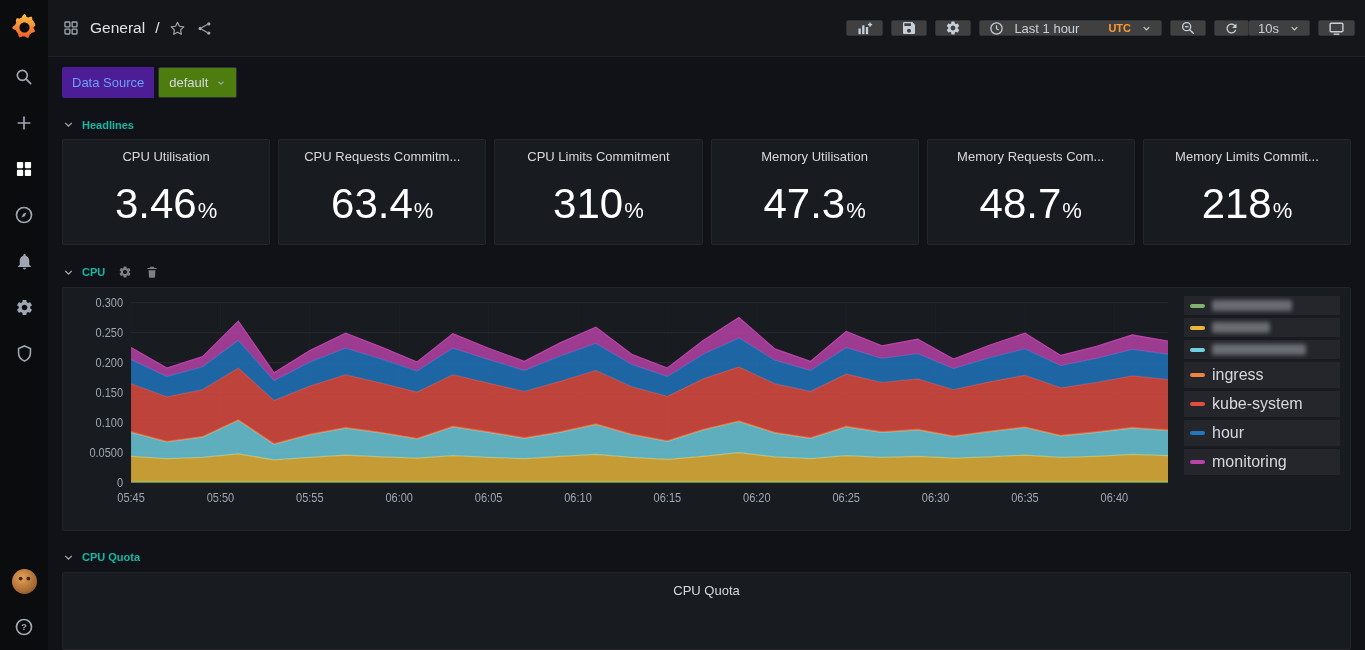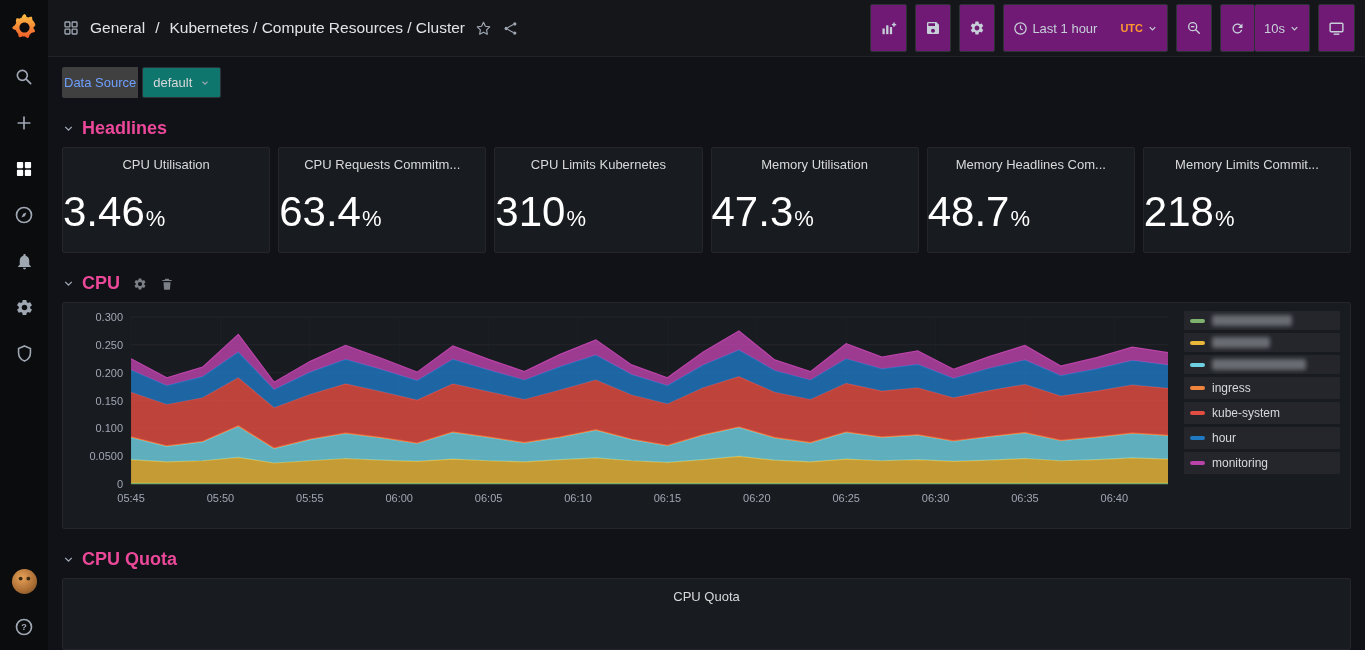--- a/index.html
+++ b/index.html
@@ -32,76 +32,76 @@
     border-bottom: 1px solid #202226;
     display: flex; align-items: center; justify-content: space-between;
     padding: 0 10px 0 14px;
   }
   .nav-left { display: flex; align-items: center; gap: 10px; color: #e2e3e6; }
   .crumb { font-size: 15.5px; font-weight: 500; color: #e2e3e6; cursor: pointer; white-space: nowrap; }
   .crumb-sep { color: #e2e3e6; font-size: 15.5px; }
   .nav-icon { color: #9fa7b3; display: flex; align-items: center; cursor: pointer; }
   .nav-right { display: flex; align-items: center; gap: 8px; }
   .tbtn {
-    display: flex; align-items: center; gap: 4px; height: 48px; padding: 0 9px;
-    background: #701a75; border: 1px solid #2c3235; border-radius: 2px;
+    display: flex; align-items: center; gap: 10px; height: 16px; padding: 0 9px;
+    background: #404040; border: 1px solid #2c3235; border-radius: 2px;
     color: #c7d0d9; font-size: 13px; cursor: pointer; white-space: nowrap;
   }
   .tbtn .utc { color: #ff9830; font-size: 11px; font-weight: 700; margin-left: 19px; }
   .tgroup { display: flex; }
   .tgroup .tbtn + .tbtn { border-left: 0; text-align: right; }
 
   
   .content { flex: 1; overflow: hidden; padding: 8px 14px 0 14px; display: flex; flex-direction: column; }
 
   .var-row { display: flex; align-items: center; margin: 2px 0 12px 0; }
   .var-label {
-    background: #404040; color: #6e9fff; padding: 8px 2px; font-size: 13px;
+    background: #4c1d95; color: #6e9fff; padding: 8px 10px; font-size: 13px;
     border-radius: 2px 0 0 2px; cursor: default;
   }
   .var-value {
-    background: #0f766e; border: 1px solid #2c3235; color: #d8d9da;
+    background: #4d7c0f; border: 1px solid #2c3235; color: #d8d9da;
     padding: 7px 10px; margin-left: 4px; border-radius: 2px;
     display: flex; align-items: center; gap: 8px; cursor: pointer;
   }
 
   .section {
     display: flex; align-items: center; gap: 7px; margin: 8px 0 8px 0; cursor: pointer;
   }
-  .section h2 { font-size: 18px; font-weight: 700; color: #ec4899; }
+  .section h2 { font-size: 11px; font-weight: 700; color: #14b8a6; }
   .chev { color: #9fa7b3; display: flex; }
   .row-action { color: #7b8087; display: flex; margin-left: 6px; cursor: pointer; }
 
   .panel { background: #181b1f; border: 1px solid #23252b; border-radius: 2px; }
 
   
   .stats { display: flex; gap: 8px; margin-bottom: 12px; }
   .stat { flex: 1; height: 106px; display: flex; flex-direction: column; align-items: center; overflow: hidden; }
   .stat-title {
     font-size: 13px; color: #d8d9da; margin-top: 9px; white-space: nowrap;
     overflow: hidden; text-overflow: ellipsis; max-width: 95%; cursor: pointer;
   }
-  .stat-valwrap { flex: 1; display: flex; align-items: center; justify-content: flex-start; width: 100%; }
+  .stat-valwrap { flex: 1; display: flex; align-items: center; justify-content: center; width: 100%; }
   .stat-value { display: flex; align-items: baseline; color: #ffffff; font-weight: 500; }
   .stat-num { font-size: 42px; line-height: 1; }
   .stat-unit { font-size: 22px; margin-left: 1px; }
 
   
   .chart-panel { height: 250px; display: flex; flex-direction: column; padding: 6px 8px 4px 8px; margin-bottom: 12px; }
   .panel-title { text-align: center; font-size: 13px; color: #d8d9da; padding: 2px 0 6px 0; cursor: pointer; }
   .chart-body { flex: 1; display: flex; min-height: 0; }
   .chart-svg-wrap { flex: 1; min-width: 0; }
   .chart-svg-wrap svg { width: 100%; height: 100%; display: block; }
   .legend { width: 170px; flex-shrink: 0; padding: 2px 2px 0 12px; overflow: hidden; }
   .legend-row {
     display: flex; align-items: center; gap: 7px; background: #24262c;
     padding: 4px 6px; margin-bottom: 3px; border-radius: 1px; cursor: pointer;
   }
   .legend-dash { width: 15px; height: 4px; border-radius: 2px; flex-shrink: 0; }
-  .legend-label { font-size: 12px; color: #d8d9da; white-space: nowrap; }
+  .legend-label { font-size: 16px; color: #d8d9da; white-space: nowrap; }
   .legend-redacted { height: 11px; background: #696c72; border-radius: 2px; filter: blur(2px); }
   .legend-row:nth-child(1) .legend-redacted { width: 80px; }
   .legend-row:nth-child(2) .legend-redacted { width: 58px; }
   .legend-row:nth-child(3) .legend-redacted { width: 94px; }
 
   
   .quota-panel { height: 80px; padding-top: 8px; }
 </style>
 </head>
 <body>
@@ -191,21 +191,20 @@
         <span class="nav-icon">
           <svg width="18" height="18" viewBox="0 0 24 24">
             <rect x="4" y="4" width="6.5" height="6.5" rx="1" fill="none" stroke="currentColor" stroke-width="1.8"></rect>
             <rect x="13.5" y="4" width="6.5" height="6.5" rx="1" fill="none" stroke="currentColor" stroke-width="1.8"></rect>
             <rect x="4" y="13.5" width="6.5" height="6.5" rx="1" fill="none" stroke="currentColor" stroke-width="1.8"></rect>
             <rect x="13.5" y="13.5" width="6.5" height="6.5" rx="1" fill="none" stroke="currentColor" stroke-width="1.8"></rect>
           </svg>
         </span>
         <span class="crumb">General</span>
         <span class="crumb-sep">/</span>
-        <span class="crumb">Kubernetes / Compute Resources / Cluster</span>
         <span class="nav-icon">
           <svg width="17" height="17" viewBox="0 0 24 24">
             <path d="M12 3.2l2.7 5.6 6.1.9-4.4 4.3 1 6.1-5.4-2.9-5.4 2.9 1-6.1-4.4-4.3 6.1-.9z" fill="none" stroke="currentColor" stroke-width="1.7" stroke-linejoin="round"></path>
           </svg>
         </span>
         <span class="nav-icon">
           <svg width="17" height="17" viewBox="0 0 24 24">
             <circle cx="6" cy="12" r="2.4" fill="currentColor"></circle>
             <circle cx="18" cy="5.5" r="2.4" fill="currentColor"></circle>
             <circle cx="18" cy="18.5" r="2.4" fill="currentColor"></circle>
@@ -310,39 +309,39 @@
         <div class="panel stat">
           <div class="stat-title">CPU Requests Commitm...</div>
           <div class="stat-valwrap">
               <div class="stat-value">
             <span class="stat-num">63.4</span>
             <span class="stat-unit">%</span>
           </div>
             </div>
         </div>
         <div class="panel stat">
-          <div class="stat-title">CPU Limits Kubernetes</div>
+          <div class="stat-title">CPU Limits Commitment</div>
           <div class="stat-valwrap">
               <div class="stat-value">
             <span class="stat-num">310</span>
             <span class="stat-unit">%</span>
           </div>
             </div>
         </div>
         <div class="panel stat">
           <div class="stat-title">Memory Utilisation</div>
           <div class="stat-valwrap">
               <div class="stat-value">
             <span class="stat-num">47.3</span>
             <span class="stat-unit">%</span>
           </div>
             </div>
         </div>
         <div class="panel stat">
-          <div class="stat-title">Memory Headlines Com...</div>
+          <div class="stat-title">Memory Requests Com...</div>
           <div class="stat-valwrap">
               <div class="stat-value">
             <span class="stat-num">48.7</span>
             <span class="stat-unit">%</span>
           </div>
             </div>
         </div>
         <div class="panel stat">
           <div class="stat-title">Memory Limits Commit...</div>
           <div class="stat-valwrap">

